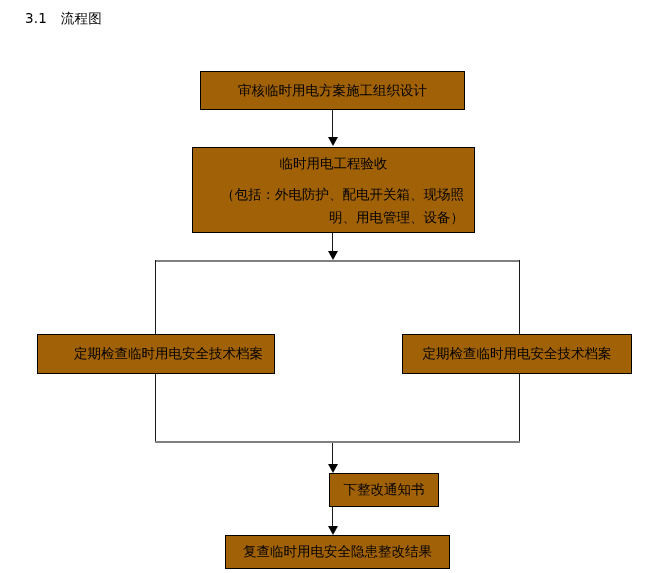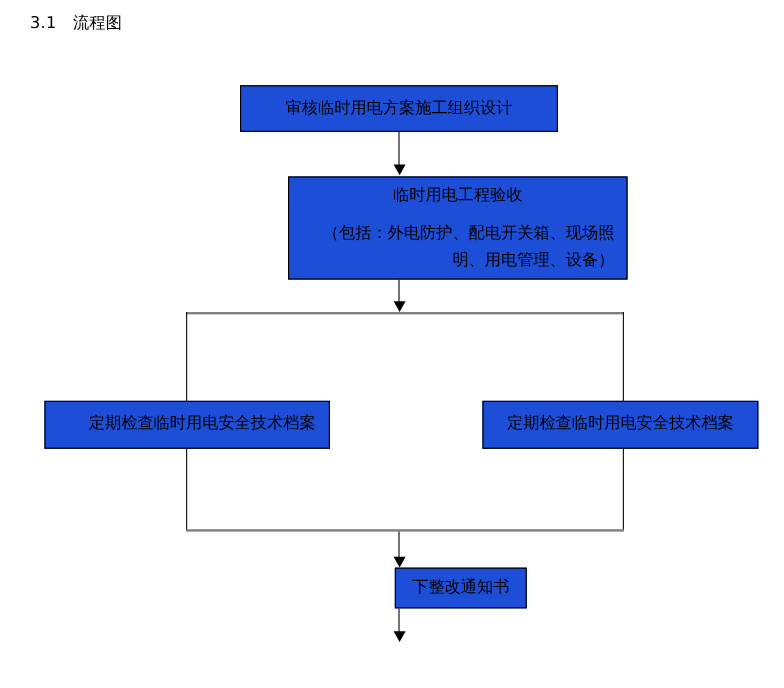--- a/index.html
+++ b/index.html
@@ -28,21 +28,21 @@
     top: 8px;
     font-size: 13.5px;
     letter-spacing: 0.2px;
     white-space: pre;
     color: #000000;
   }
   .node {
     position: absolute;
     box-sizing: border-box;
     border: 1px solid #000000;
-    background: #1d4ed8;
+    background: #a16207;
     display: flex;
     align-items: center;
     justify-content: center;
     text-align: center;
     font-size: 13.5px;
     line-height: 1.0;
     color: #000000;
     z-index: 3;
   }
   .node .node-text {
@@ -62,21 +62,21 @@
     margin-bottom: 12px;
   }
   .node-multiline .line-wrap {
     display: block;
     text-align: right;
     white-space: pre-wrap;
     line-height: 1.75;
   }
   
   #node-review      { left: 200px; top: 69px;  width: 265px; height: 39px; }
-  #node-acceptance  { left: 192px; top: 145px; width: 283px; height: 86px; margin-left: 48px; }
+  #node-acceptance  { left: 192px; top: 145px; width: 283px; height: 86px; }
   #node-archive     { left: 37px;  top: 332px; width: 238px; height: 40px; padding-left: 25px; }
   #node-hazard      { left: 402px; top: 332px; width: 230px; height: 40px; }
   #node-notice      { left: 287px; top: 471px; width: 110px; height: 34px; margin-left: 42px; }
   #node-recheck     { left: 225px; top: 533px; width: 225px; height: 34px; }
 
   
   .vline {
     position: absolute;
     width: 1px;
     background: #1a1a1a;
@@ -155,14 +155,17 @@
   </div>
 
   <div class="node" id="node-hazard">
     <span class="node-text">定期检查临时用电安全技术档案</span>
   </div>
 
   <div class="node" id="node-notice">
     <span class="node-text">下整改通知书</span>
   </div>
 
+  <div class="node" id="node-recheck">
+    <span class="node-text">复查临时用电安全隐患整改结果</span>
+  </div>
 
 </div>
 
 </body></html>

